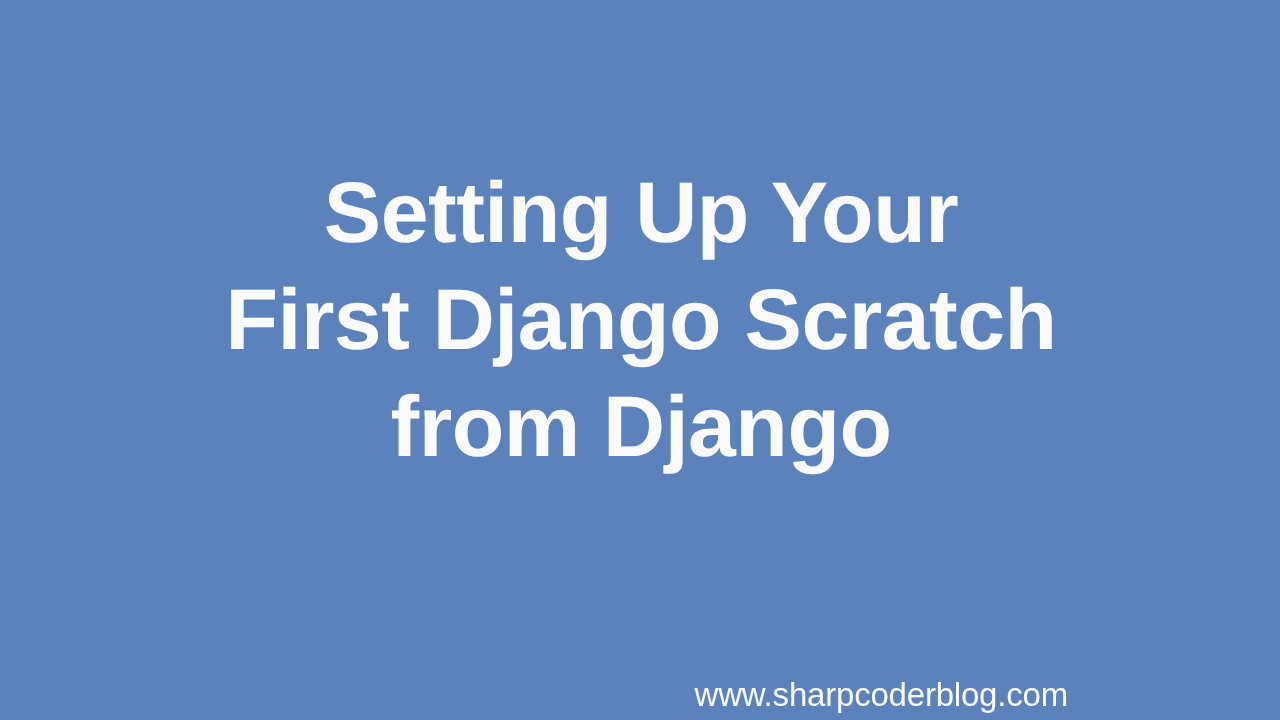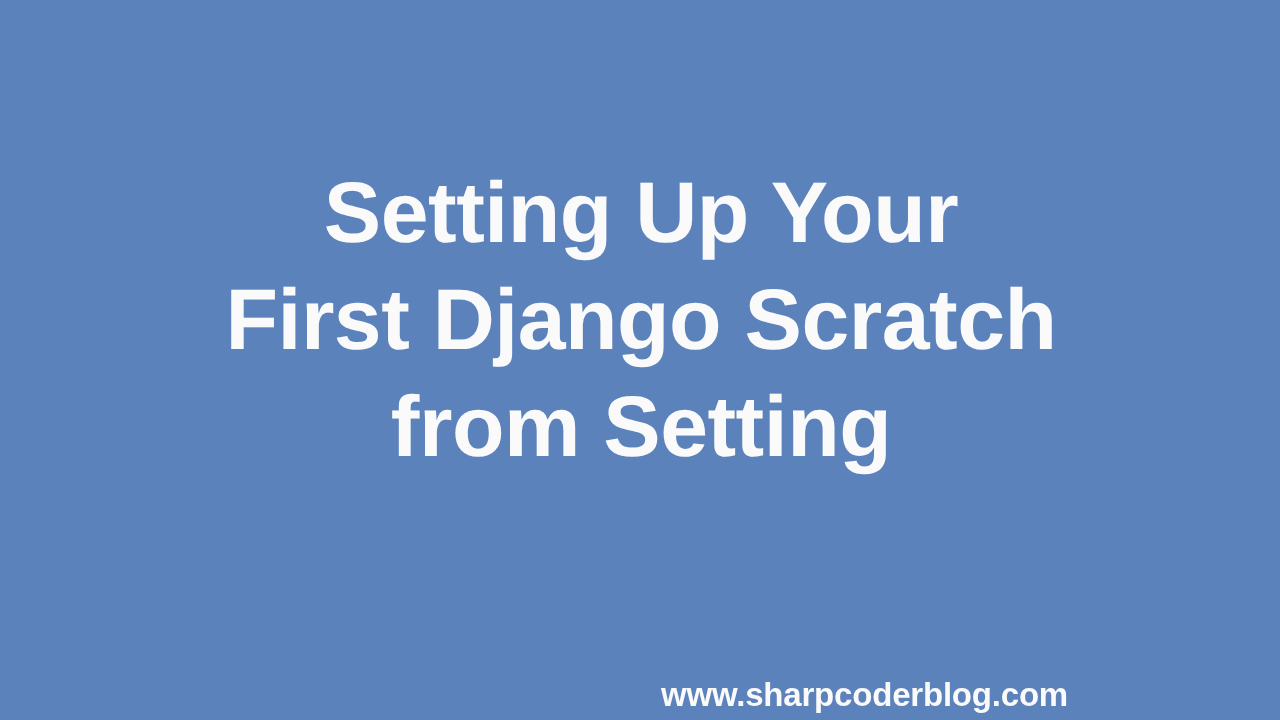--- a/index.html
+++ b/index.html
@@ -56,33 +56,33 @@
     -webkit-font-smoothing: antialiased;
   }
 
   
   .watermark {
     position: absolute;
     right: 4px;
     bottom: 6px;
     color: #FAFAFA;
     font-family: "Liberation Sans", "DejaVu Sans", sans-serif;
-    font-weight: 700;
+    font-weight: 400;
     font-size: 33px;
     line-height: 38px;
     letter-spacing: -0.2px;
     white-space: nowrap;
   }
 </style>
 </head>
 <body>
 
 <div class="slide">
 
   <div class="title-block">
     <span class="title-line">Setting Up Your</span>
     <span class="title-line">First Django Scratch</span>
-    <span class="title-line">from Setting</span>
+    <span class="title-line">from Django</span>
   </div>
 
   <div class="watermark">www.sharpcoderblog.com</div>
 
 </div>
 
 </body></html>

